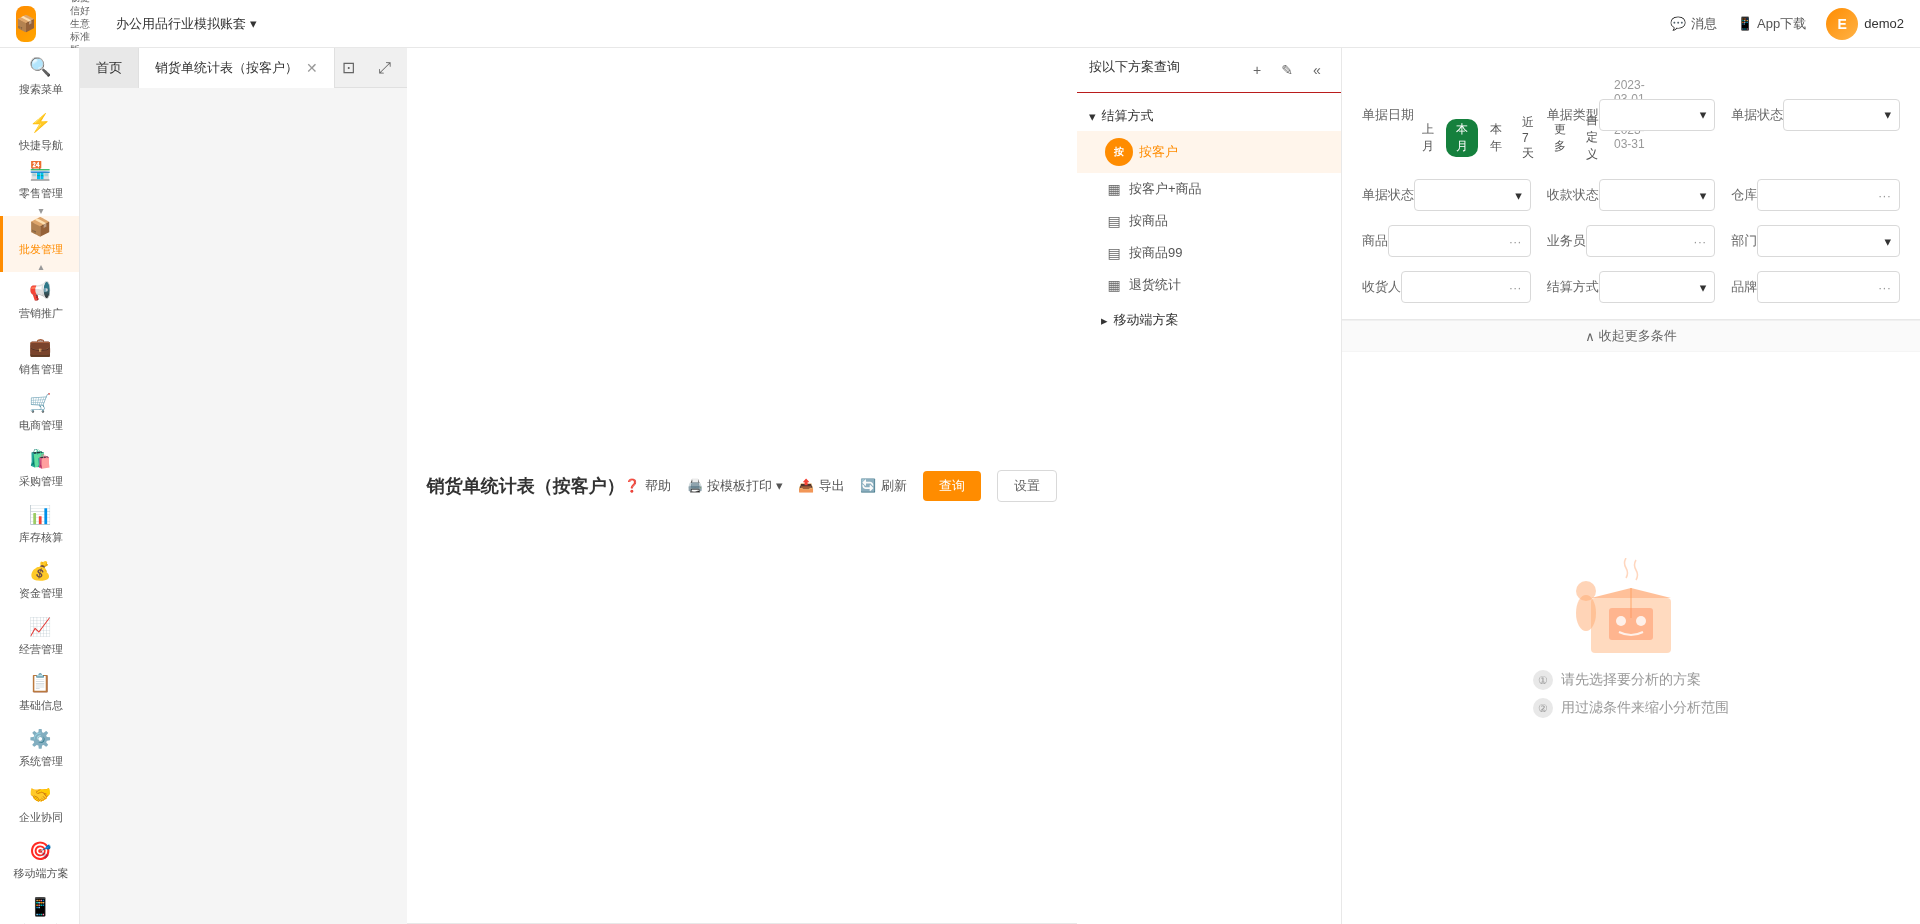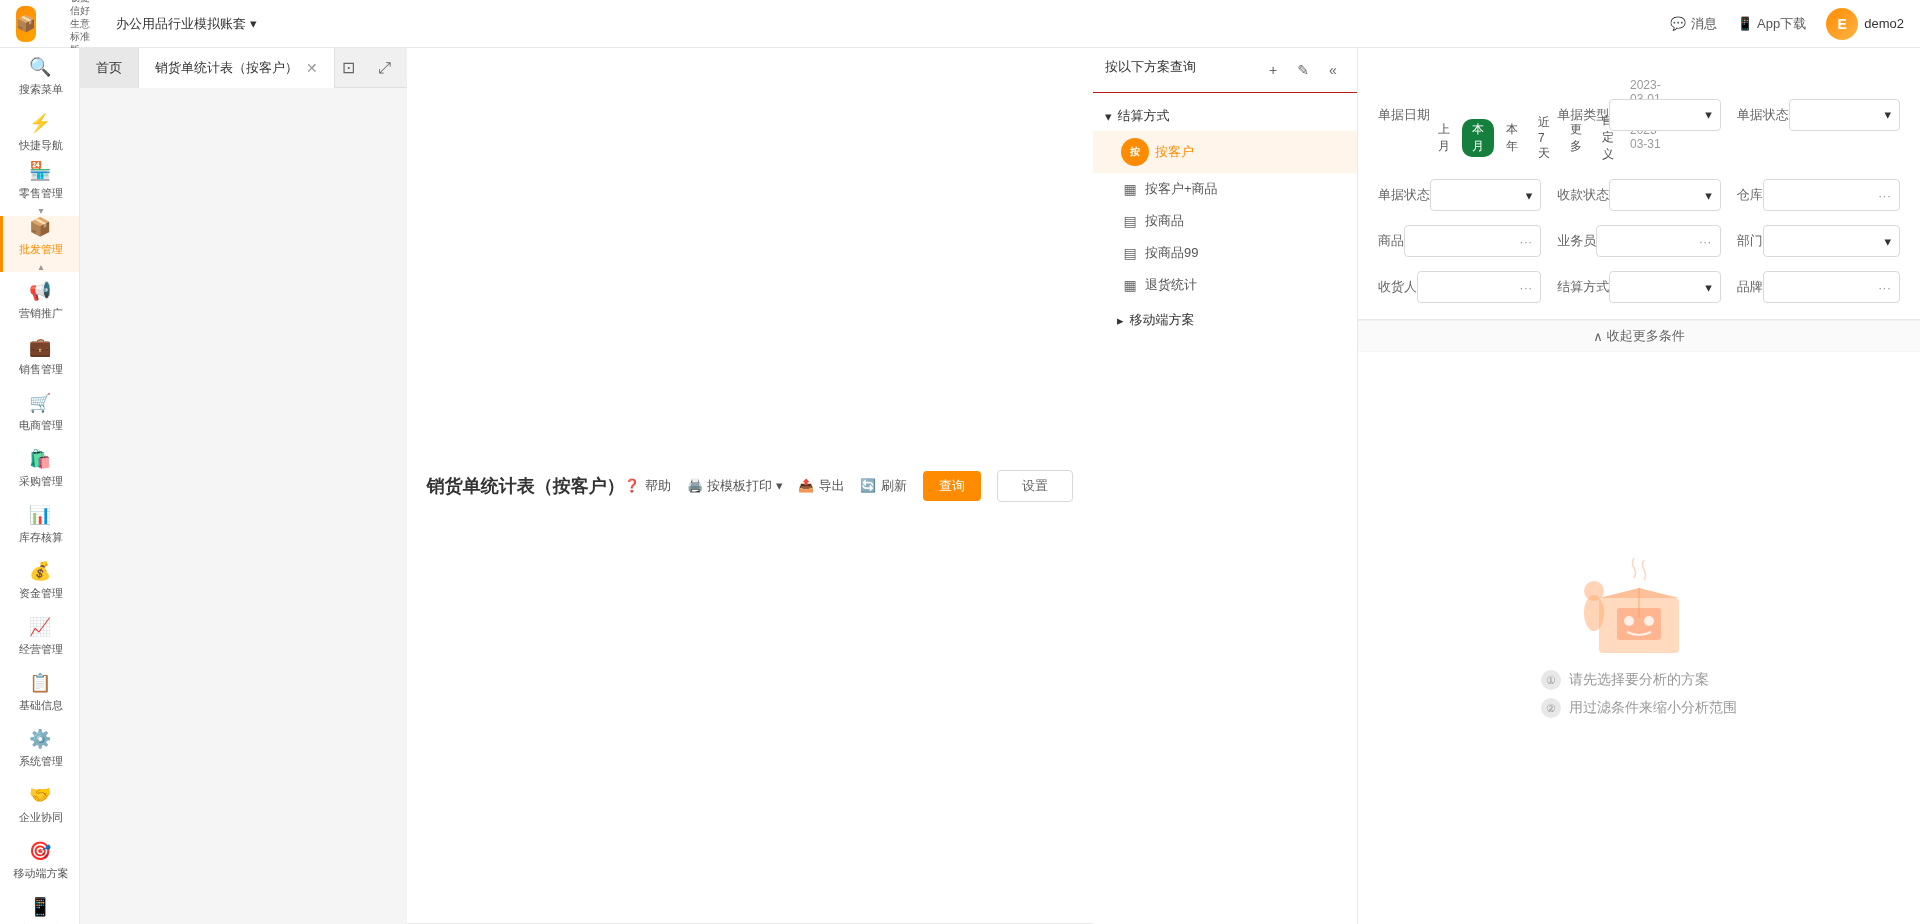--- a/index.html
+++ b/index.html
@@ -203,21 +203,21 @@
       border: none;
       padding: 6px 16px;
       border-radius: 4px;
       cursor: pointer;
       font-size: 13px;
     }
     .btn-secondary {
       background: #fff;
       color: #666;
       border: 1px solid #d9d9d9;
-      padding: 6px 24px;
+      padding: 6px 16px;
       border-radius: 4px;
       cursor: pointer;
       font-size: 13px;
     }
 
     
     .content-body {
       display: flex;
       flex: 1;
       overflow: hidden;

